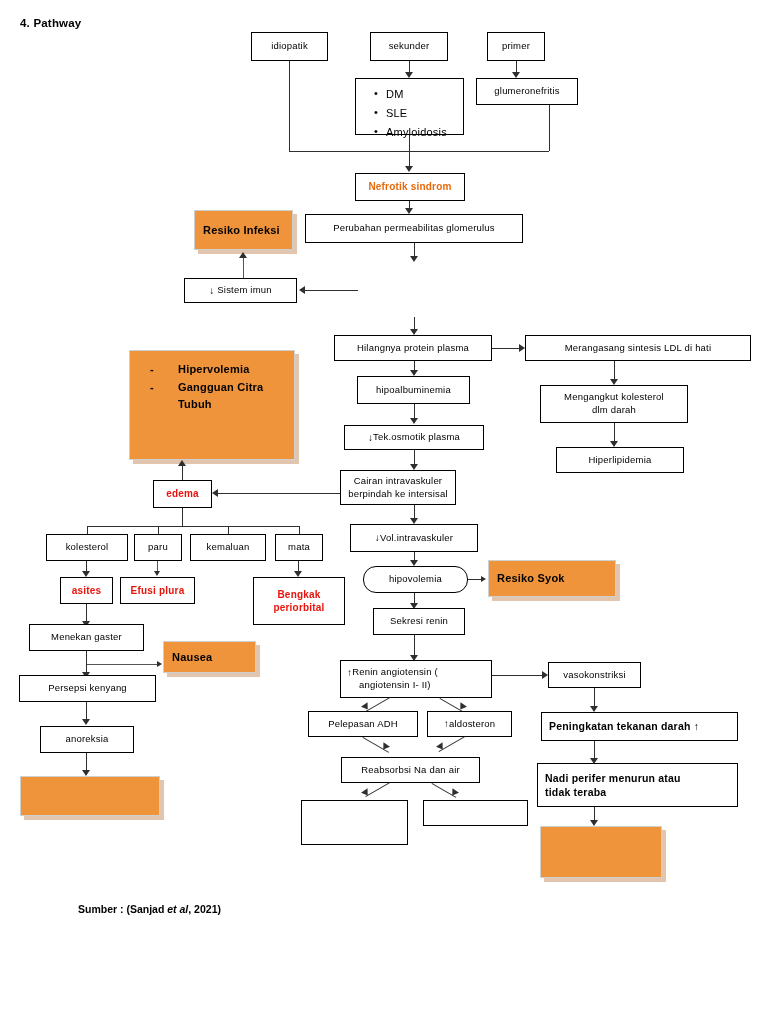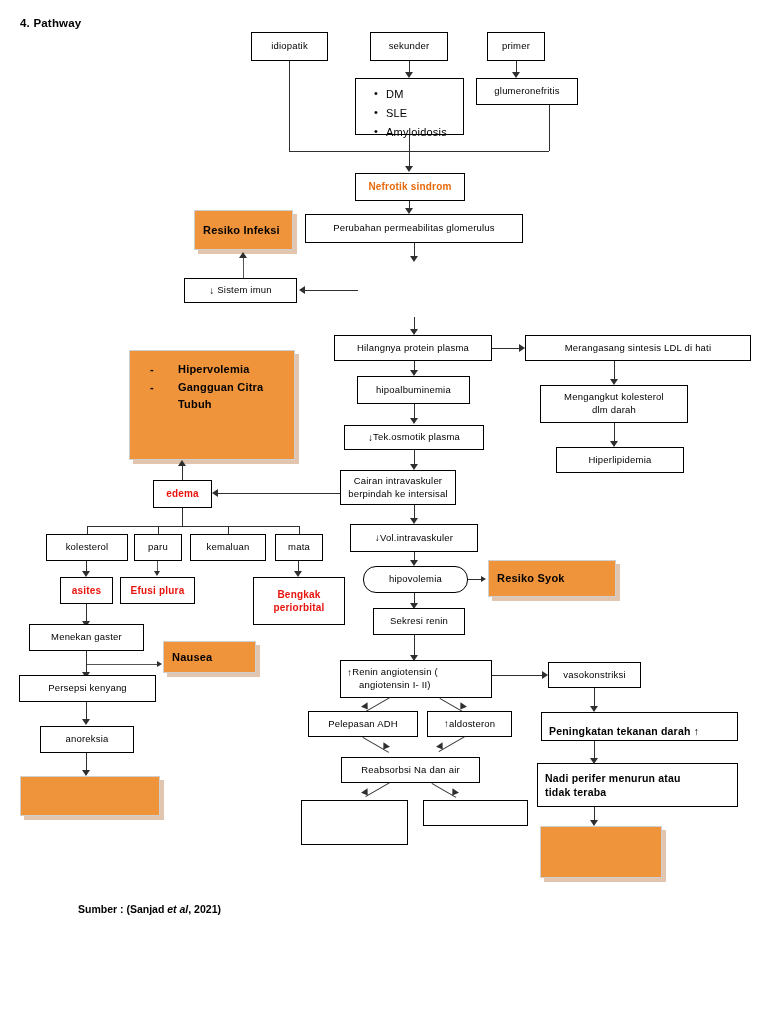--- a/index.html
+++ b/index.html
@@ -440,21 +440,21 @@
 
   <div class="diag" style="left:363px; top:737px; width:30px; transform: rotate(30deg);"></div>
   <div class="arrow down" style="left:381px; top:744px; transform: rotate(35deg);"></div>
   <div class="diag" style="left:465px; top:737px; width:30px; transform: rotate(150deg);"></div>
   <div class="arrow down" style="left:437px; top:744px; transform: rotate(-35deg);"></div>
 
   <div class="node" style="left:341px; top:757px; width:139px; height:26px;">
     <span>Reabsorbsi Na dan air</span>
   </div>
 
-  <div class="node left" style="left:541px; top:712px; width:197px; height:29px; font-weight:bold; font-size:10.5px; padding-left:7px;align-items:flex-end;">
+  <div class="node left" style="left:541px; top:712px; width:197px; height:29px; font-weight:bold; font-size:10.5px; padding-left:7px;">
     <span>Peningkatan tekanan darah  ↑</span>
   </div>
   <div class="ln v" style="left:594px; top:741px; height:17px;"></div>
   <div class="arrow down" style="left:590px; top:758px;"></div>
 
   <div class="node" style="left:537px; top:763px; width:201px; height:44px; flex-direction:column; align-items:flex-start; justify-content:center; font-weight:bold; font-size:10.5px; padding-left:7px;">
     <span>Nadi perifer menurun atau</span>
     <span>tidak teraba</span>
   </div>
   <div class="ln v" style="left:594px; top:807px; height:13px;"></div>

